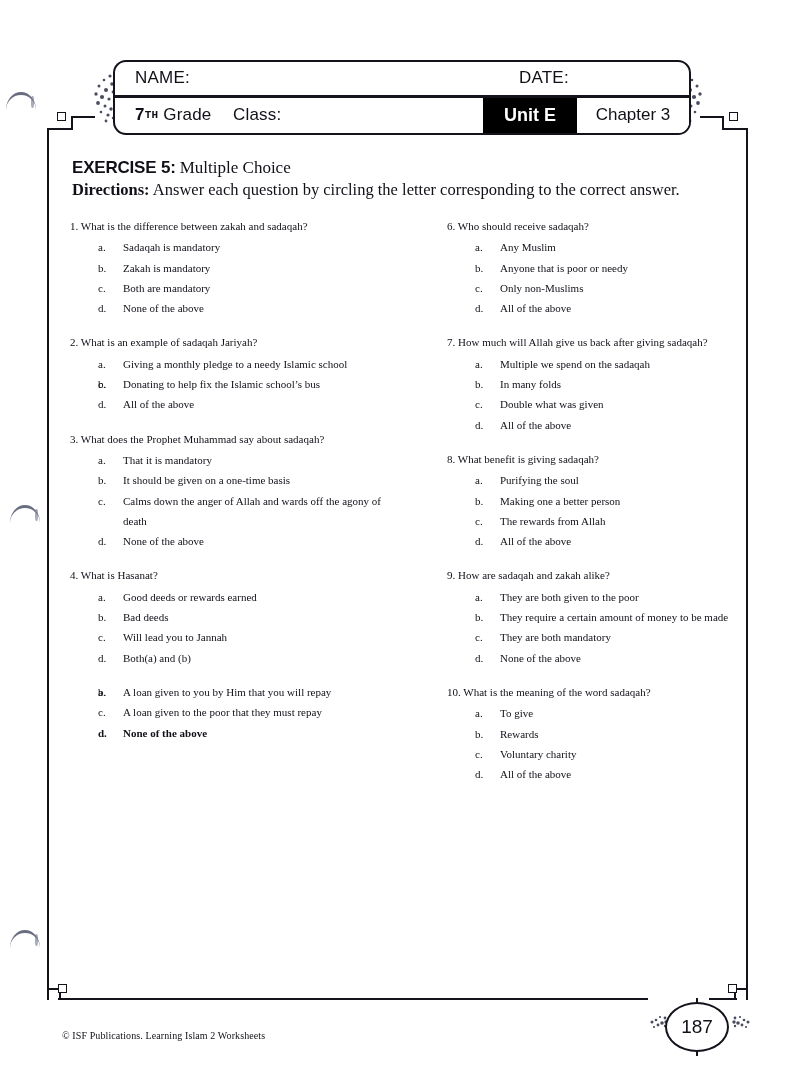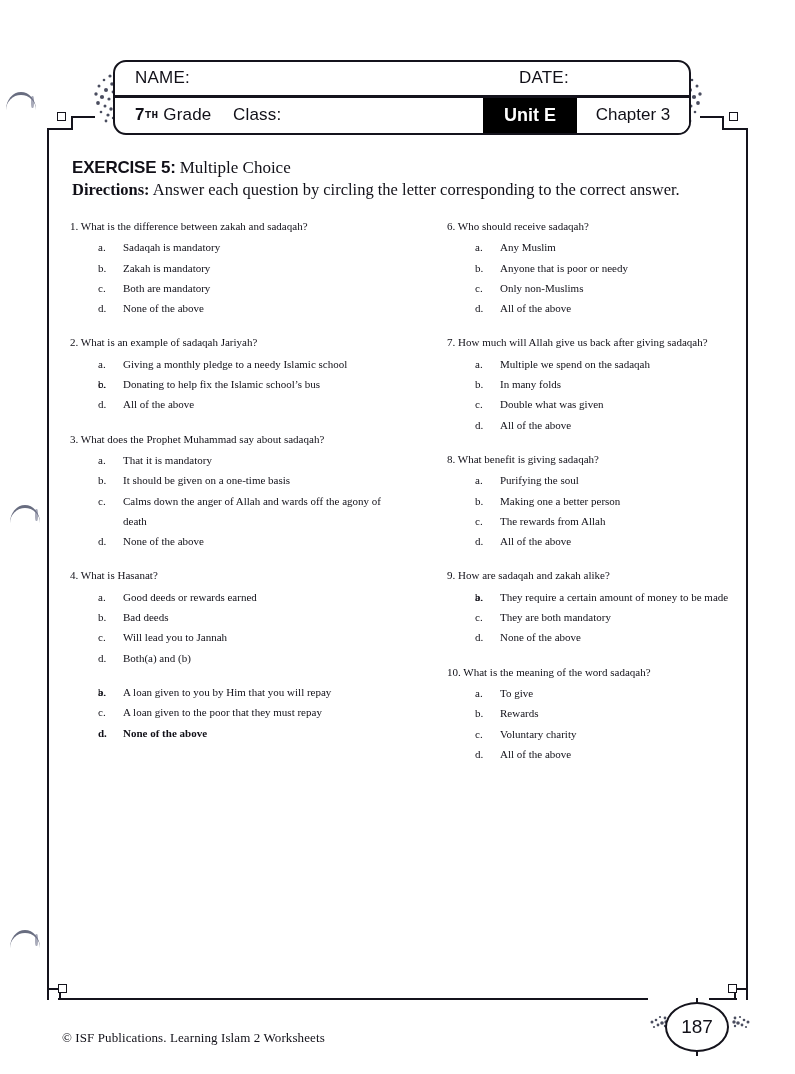--- a/index.html
+++ b/index.html
@@ -175,21 +175,21 @@
     left: 28px;
     top: 0;
   }
   .option.bold-opt { font-weight: bold; }
   .option.bold-opt .opt-letter { font-weight: bold; }
 
   
   #footer-credit {
     position: absolute;
     left: 62px; top: 1030px;
-    font-size: 13px;
+    font-size: 10px;
     letter-spacing: .1px;
   }
   #page-number {
     position: absolute;
     right: 66px; top: 1002px;
     width: 60px; height: 46px;
     border: 2px solid #14131c;
     border-radius: 50%;
     background: #fff;
     display: flex; align-items: center; justify-content: center;
@@ -398,21 +398,21 @@
       <ul class="options">
         <li class="option"><span class="opt-letter">a.</span><span>Purifying the soul</span></li>
         <li class="option"><span class="opt-letter">b.</span><span>Making one a better person</span></li>
         <li class="option"><span class="opt-letter">c.</span><span>The rewards from Allah</span></li>
         <li class="option"><span class="opt-letter">d.</span><span>All of the above</span></li>
       </ul>
     </div>
     <div class="question">
       <p class="q-stem">9. How are sadaqah and zakah alike?</p>
       <ul class="options">
-        <li class="option"><span class="opt-letter">a.</span></li>
+        <li class="option"><span class="opt-letter">a.</span><span>They are both given to the poor</span></li>
         <li class="option"><span class="opt-letter">b.</span><span>They require a certain amount of money to be made</span></li>
         <li class="option"><span class="opt-letter">c.</span><span>They are both mandatory</span></li>
         <li class="option"><span class="opt-letter">d.</span><span>None of the above</span></li>
       </ul>
     </div>
     <div class="question">
       <p class="q-stem">10. What is the meaning of the word sadaqah?</p>
       <ul class="options">
         <li class="option"><span class="opt-letter">a.</span><span>To give</span></li>
         <li class="option"><span class="opt-letter">b.</span><span>Rewards</span></li>

